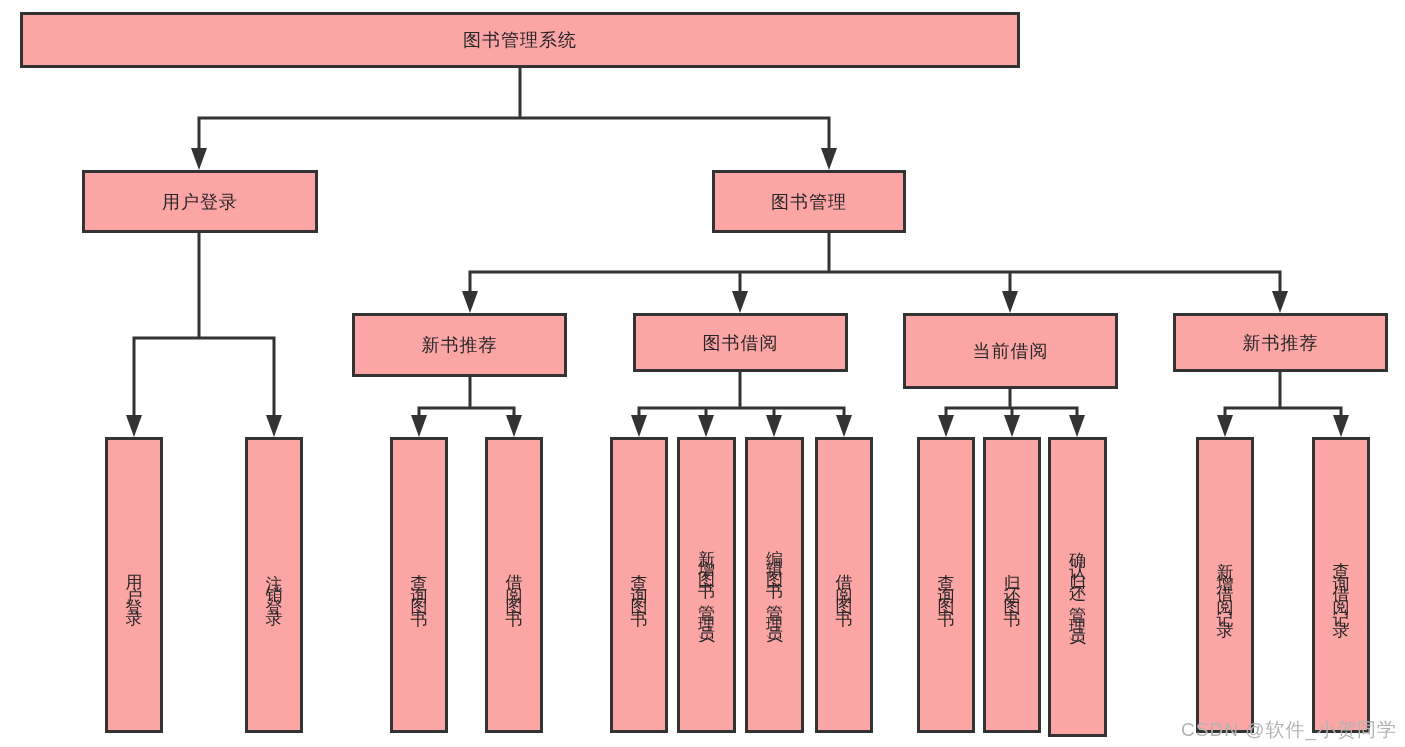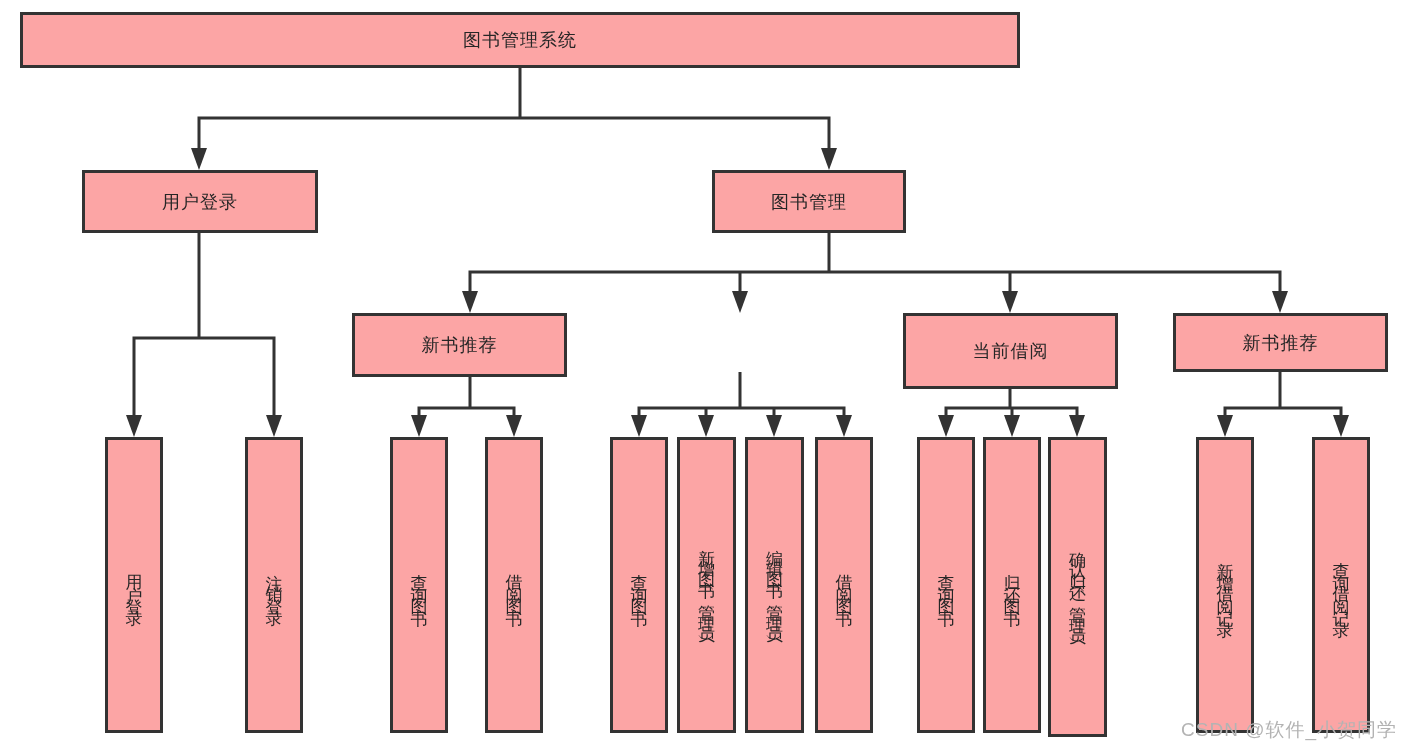--- a/index.html
+++ b/index.html
@@ -96,20 +96,23 @@
   <div class="node h" style="left:82px;top:170px;width:236px;height:63px">
     <span>用户登录</span>
   </div>
   <div class="node h" style="left:712px;top:170px;width:194px;height:63px">
     <span>图书管理</span>
   </div>
 
   <div class="node h" style="left:352px;top:313px;width:215px;height:64px">
     <span>新书推荐</span>
   </div>
+  <div class="node h" style="left:633px;top:313px;width:215px;height:59px">
+    <span>图书借阅</span>
+  </div>
   <div class="node h" style="left:903px;top:313px;width:215px;height:76px">
     <span>当前借阅</span>
   </div>
   <div class="node h" style="left:1173px;top:313px;width:215px;height:59px">
     <span>新书推荐</span>
   </div>
 
   <div class="node" style="left:105px;top:437px;width:58px;height:296px">
     <span class="vtext">用户登录</span>
   </div>

